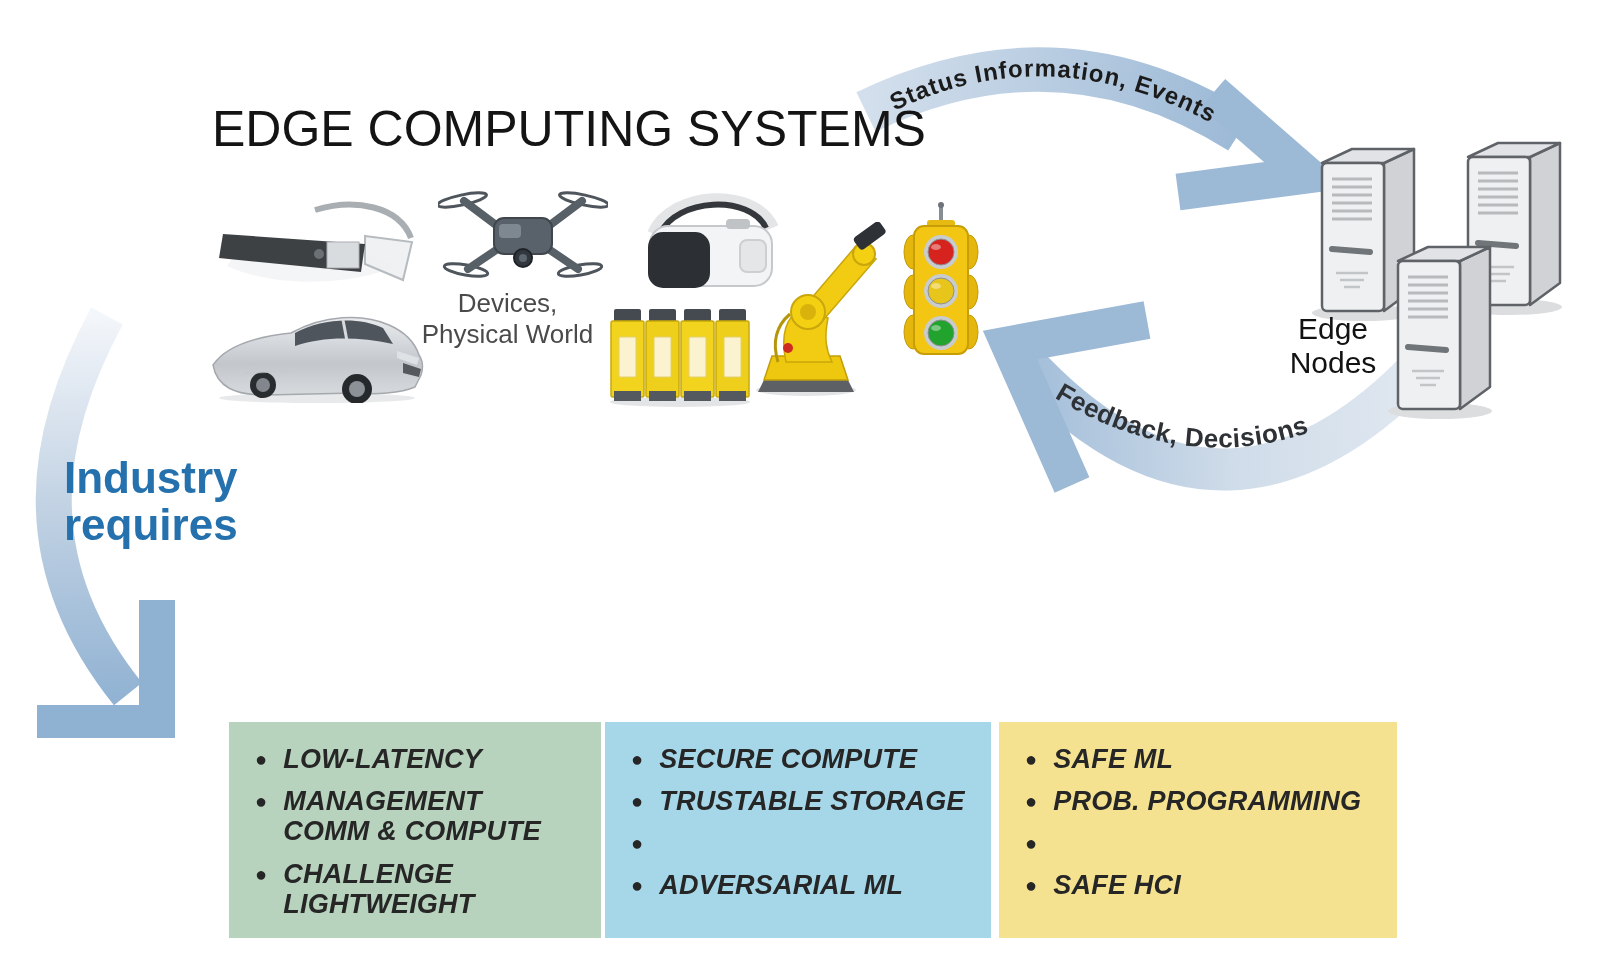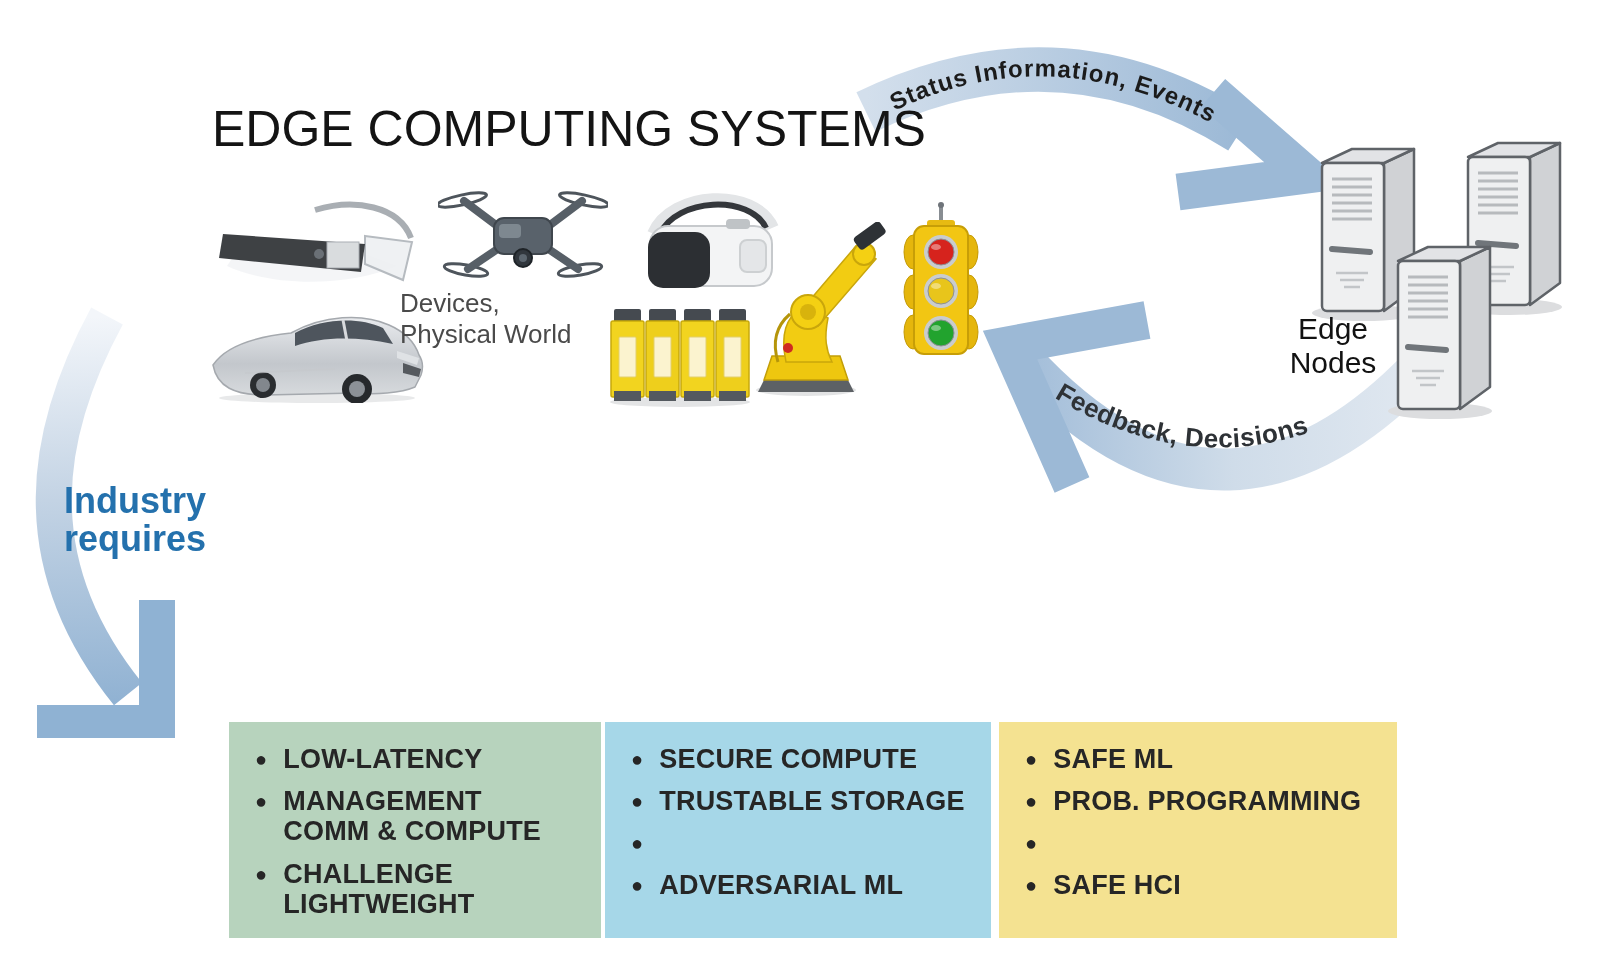--- a/index.html
+++ b/index.html
@@ -2,36 +2,36 @@
 <html><head>
 <meta charset="utf-8">
 <style>
   html,body{margin:0;padding:0;background:#ffffff;}
   #canvas{position:relative;width:1600px;height:979px;background:#ffffff;overflow:hidden;
           font-family:"Liberation Sans","DejaVu Sans",sans-serif;}
   .abs{position:absolute;}
   .big-title{font-size:50px;font-weight:400;color:#141414;letter-spacing:0px;white-space:nowrap;}
   #edge-title{left:212px;top:100px;}
   #research-title{left:236px;top:604px;}
-  #devices-caption{left:400px;top:288px;width:215px;text-align:left;
+  #devices-caption{left:400px;top:288px;width:215px;text-align:center;
                    font-size:26px;line-height:1.2;color:#4a4a4a;}
   #edge-nodes-label{left:1277px;top:312px;width:112px;text-align:center;
                     font-size:30px;line-height:1.12;color:#121212;}
-  #industry-label{left:64px;top:482px;font-size:36px;line-height:1.06;font-weight:700;
+  #industry-label{left:64px;top:455px;font-size:44px;line-height:1.06;font-weight:700;
                   color:#2471ad;letter-spacing:0px;}
   .cap-line{display:block;}
   
   .col{position:absolute;top:722px;height:216px;box-sizing:border-box;padding:22px 8px 0 20px;}
   .col-green{left:229px;width:372px;background:#b7d3bd;}
   .col-blue{left:605px;width:386px;background:#a6d7e8;}
   .col-yellow{left:999px;width:398px;background:#f4e291;}
   .item{display:flex;align-items:flex-start;margin-bottom:12px;
         font-weight:700;font-size:27px;line-height:1.12;color:#262626;letter-spacing:0.2px;}
   .dot{font-size:20px;line-height:30px;margin-right:16px;margin-left:6px;}
-  .lines .ln{display:block;white-space:nowrap;}
+  .lines .ln{display:block;white-space:nowrap;font-style:italic;}
   
   .layer{position:absolute;left:0;top:0;pointer-events:none;}
   .arrow-label-top{font-weight:700;font-size:24px;letter-spacing:1px;fill:#1b1b1b;}
   .arrow-label-bottom{font-weight:700;font-size:26px;letter-spacing:0.5px;fill:#2e3236;}
 </style>
 </head>
 <body>
 
 <div id="canvas">
 

